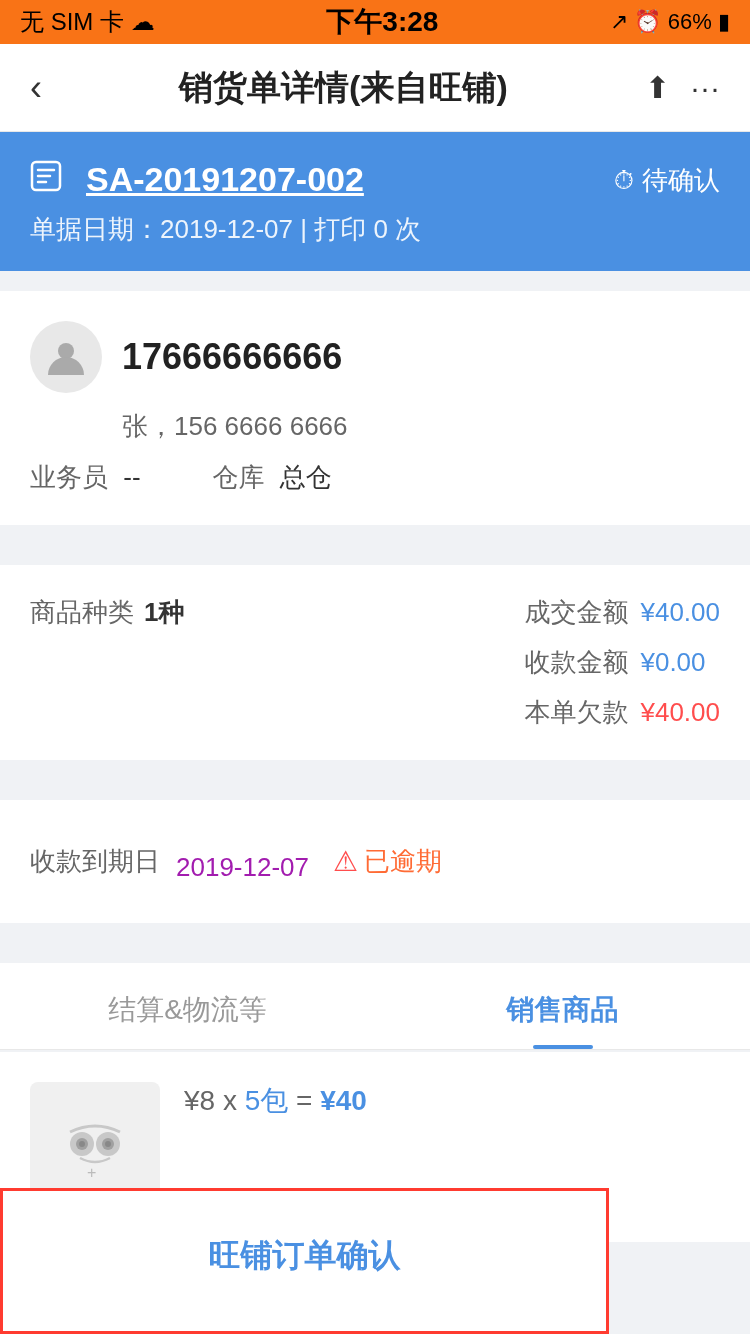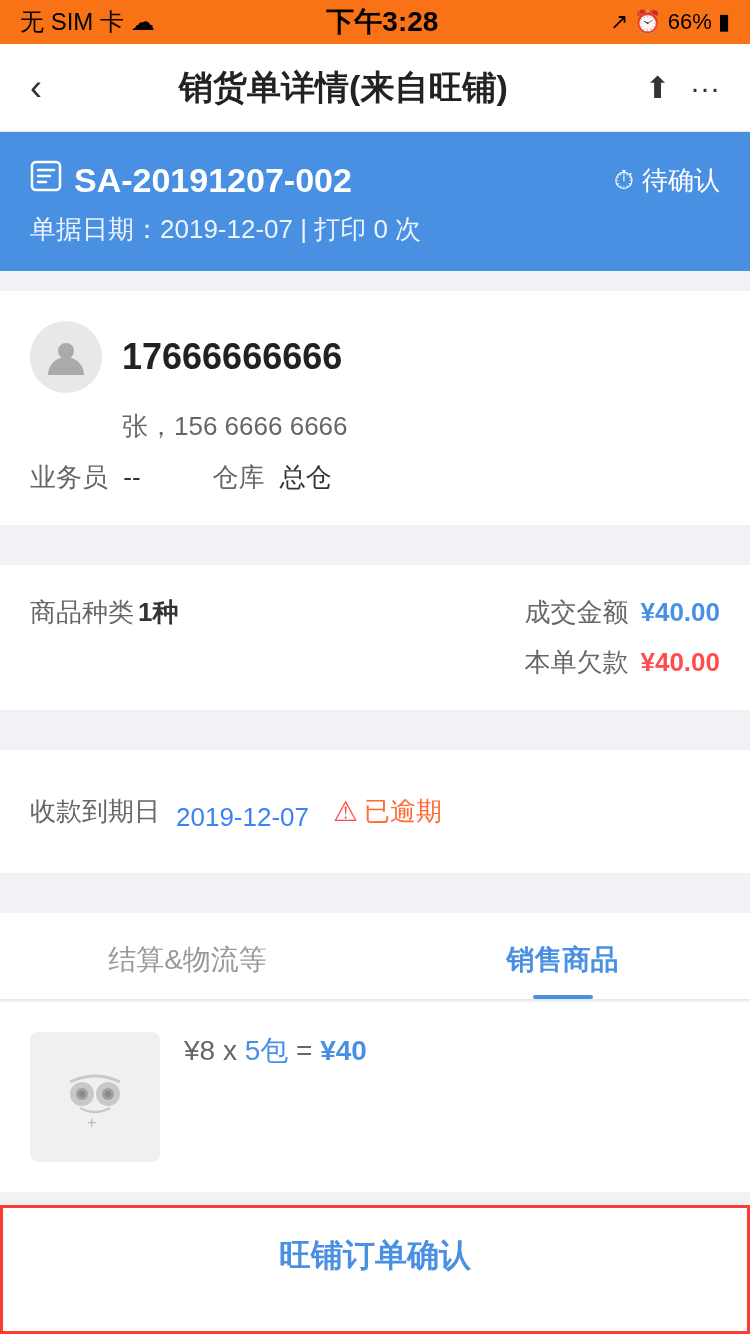--- a/index.html
+++ b/index.html
@@ -62,22 +62,23 @@
       display: flex;
       align-items: center;
       justify-content: space-between;
       margin-bottom: 12px;
     }
     .order-id {
       font-size: 34px;
       font-weight: 700;
       color: #fff;
       display: flex;
-      align-items: center;
-      gap: 12px;
+      align-items: flex-start;
+      gap: 24px;
+      text-decoration: underline;
     }
     .order-status {
       display: flex;
       align-items: center;
       gap: 8px;
       color: #fff;
       font-size: 26px;
     }
     .order-date {
       color: rgba(255,255,255,0.9);
@@ -142,55 +143,55 @@
     .summary-left {
       display: flex;
       flex-direction: column;
       gap: 4px;
     }
     .summary-product-type {
       font-size: 26px;
       color: #666;
       display: flex;
       align-items: center;
-      gap: 4px;
+      gap: 10px;
     }
     .summary-product-value {
       color: #333;
       font-weight: 600;
     }
     .summary-right {
       display: flex;
       flex-direction: column;
       align-items: flex-start;
       gap: 15px;
     }
     .amount-row {
       display: flex;
       align-items: center;
       gap: 12px;
       font-size: 26px;
     }
     .amount-label { color: #666; }
-    .amount-value { color: #4a90e2; font-weight: 700; }
+    .amount-value { color: #4a90e2; font-weight: 400; }
     .amount-value.red { color: #ff4d4d; }
 
     
     .due-date-card {
       background: #fff;
       padding: 40px 30px;
       margin-top: 20px;
       display: flex;
       align-items: center;
       gap: 16px;
       font-size: 26px;
       color: #666;
     }
     .due-label { color: #666; }
-    .due-date { color: #3b82f6; margin-right: 8px; margin-top: 12px; }
+    .due-date { color: #a21caf; margin-right: 8px; margin-top: 12px; }
     .overdue-badge {
       display: flex;
       align-items: center;
       gap: 6px;
       color: #ff6b35;
       font-size: 26px;
     }
 
     
     .tabs {
@@ -267,23 +268,23 @@
       background: #f0f2f5;
       min-height: 260px;
       margin-top: 2px;
     }
 
     
     .confirm-btn-wrap {
       position: fixed;
       bottom: 0;
       left: 0;
-      width: 750px;
-      background: #fff;
-      padding: 3px 30px 30px;
+      width: 609px;
+      background: #fff;
+      padding: 20px 30px 30px;
       border: 3px solid #ff3b30;
     }
     .confirm-btn {
       width: 100%;
       height: 90px;
       background: #fff;
       border: none;
       border-radius: 8px;
       font-size: 32px;
       color: #4a90e2;
@@ -376,20 +377,24 @@
   <div class="summary-left">
     <div class="summary-product-type">
       <span class="meta-label">商品种类</span>
       <span class="summary-product-value">1种</span>
     </div>
   </div>
   <div class="summary-right">
     <div class="amount-row">
       <span class="amount-label">成交金额</span>
       <span class="amount-value">¥40.00</span>
+    </div>
+    <div class="amount-row">
+      <span class="amount-label">收款金额</span>
+      <span class="amount-value">¥0.00</span>
     </div>
     <div class="amount-row">
       <span class="amount-label">本单欠款</span>
       <span class="amount-value red">¥40.00</span>
     </div>
   </div>
 </div>
 
 <div class="divider"></div>
 

